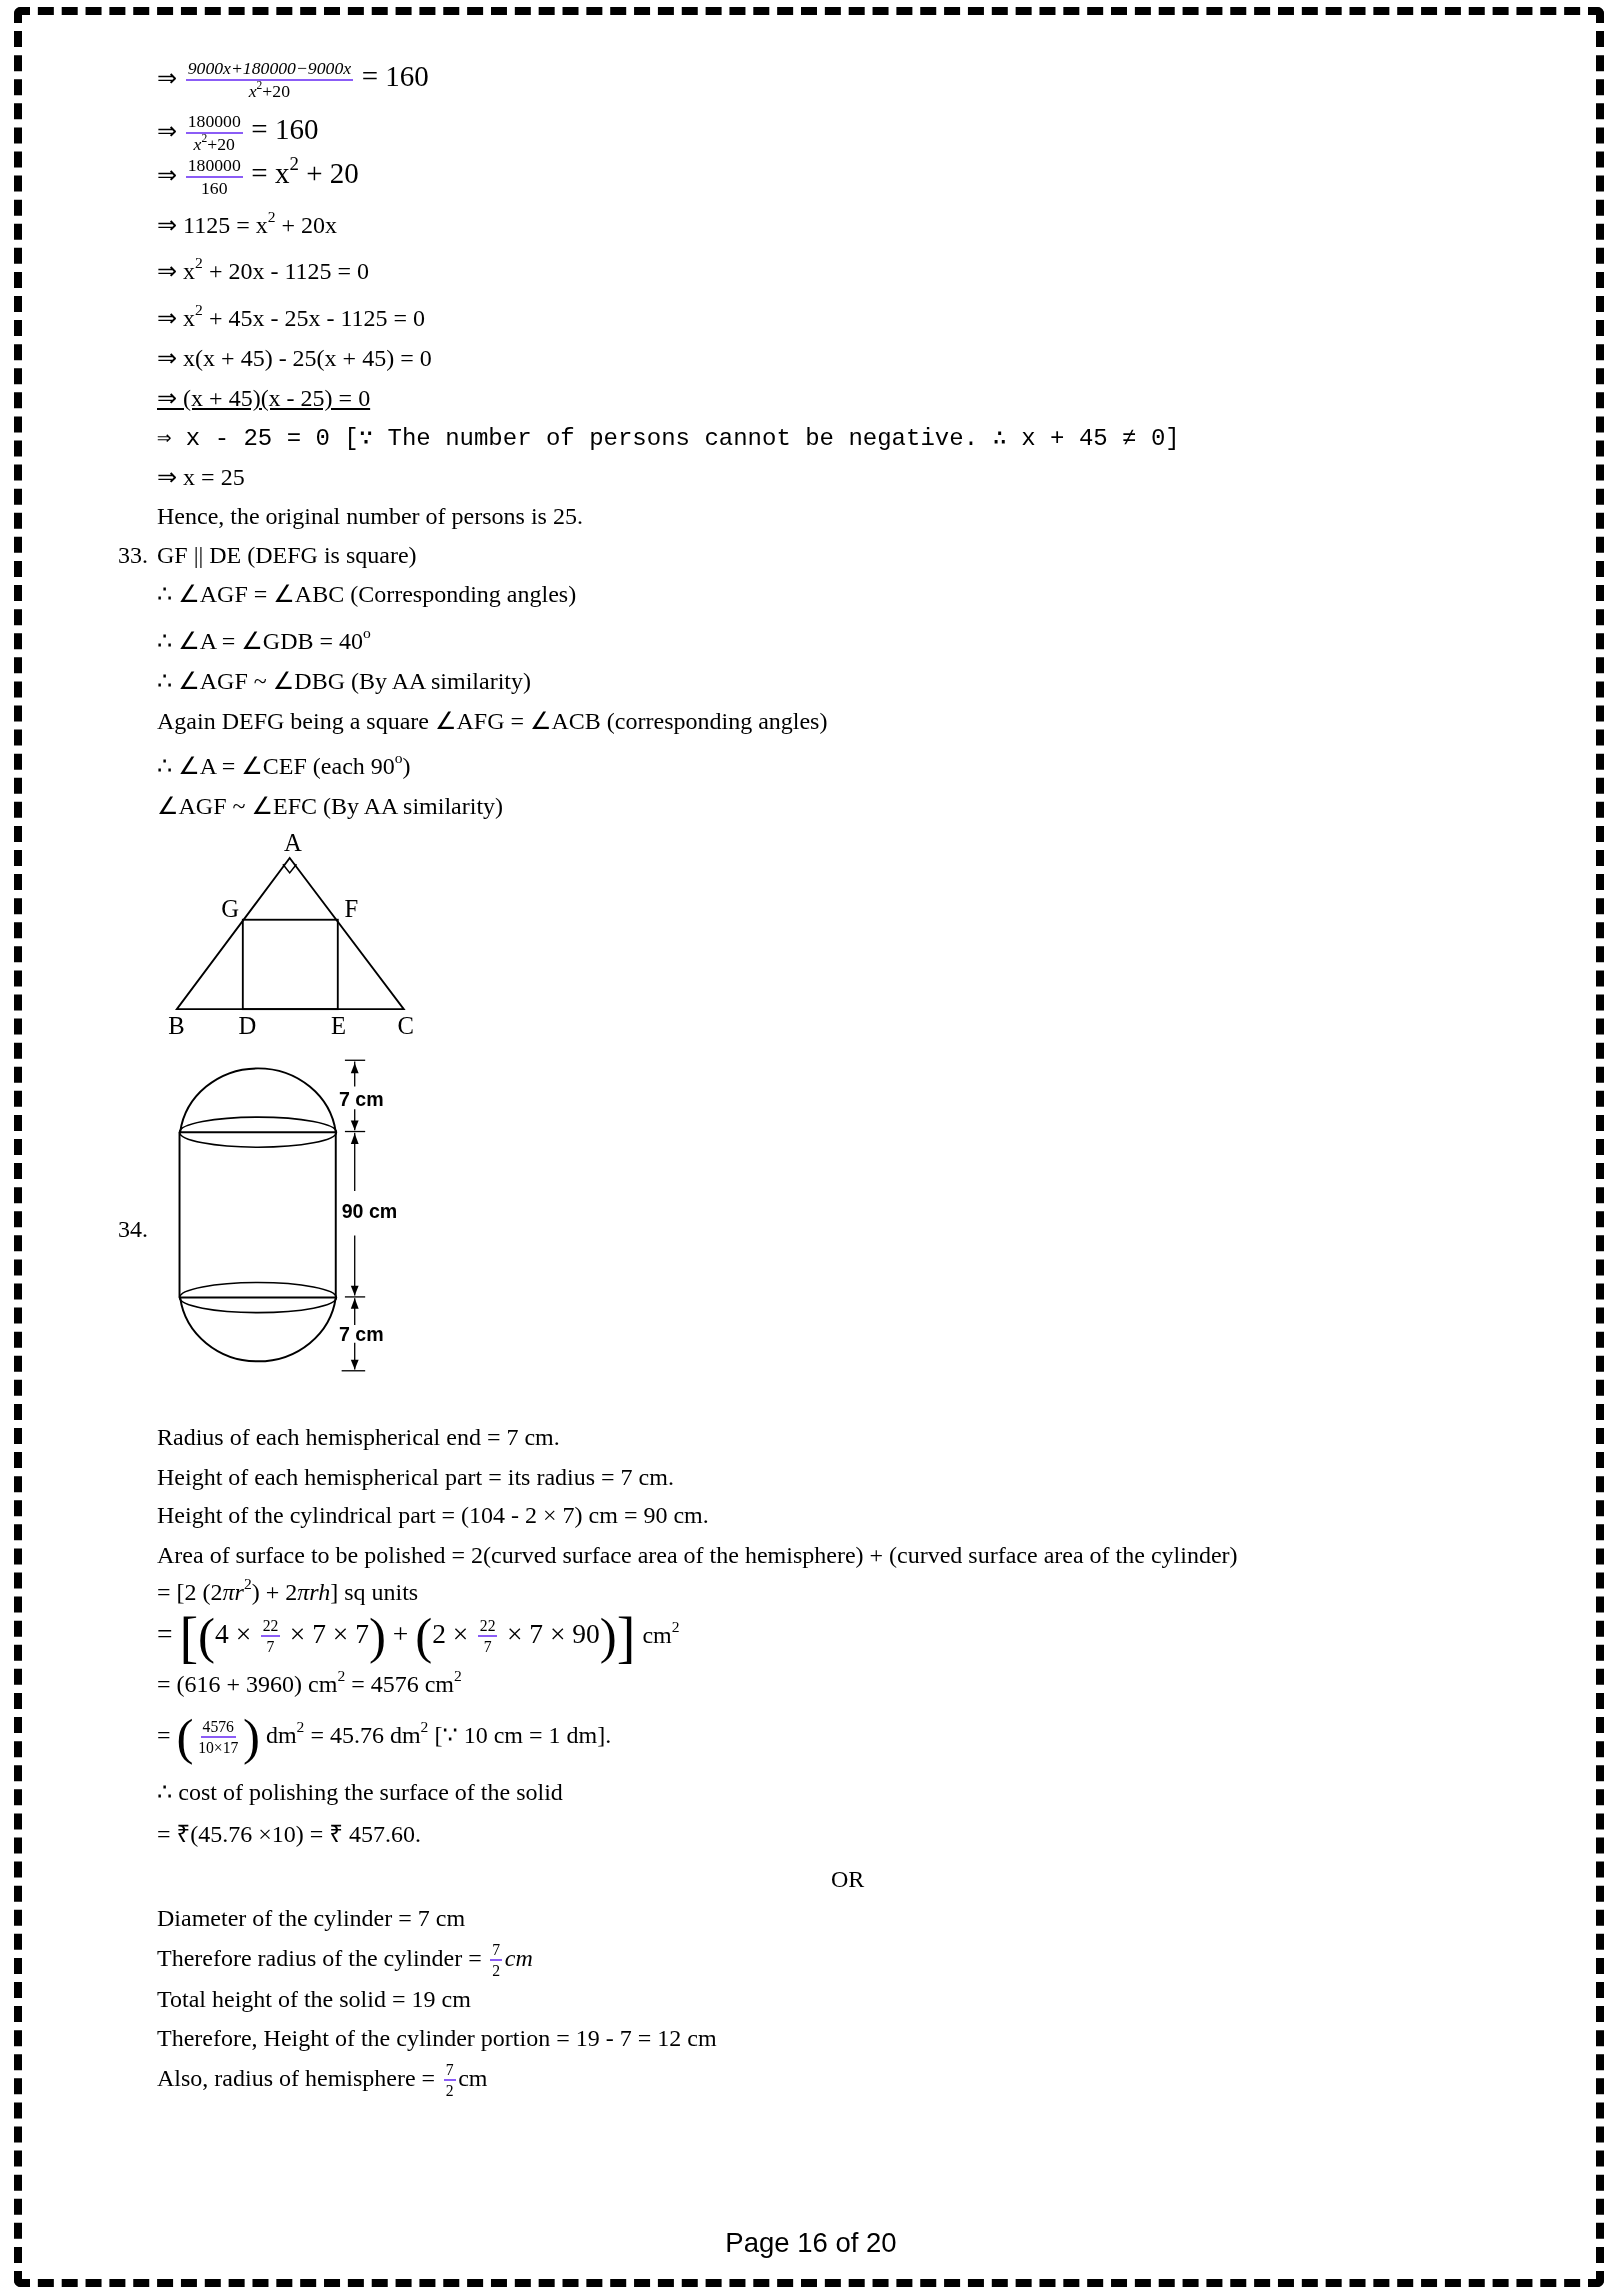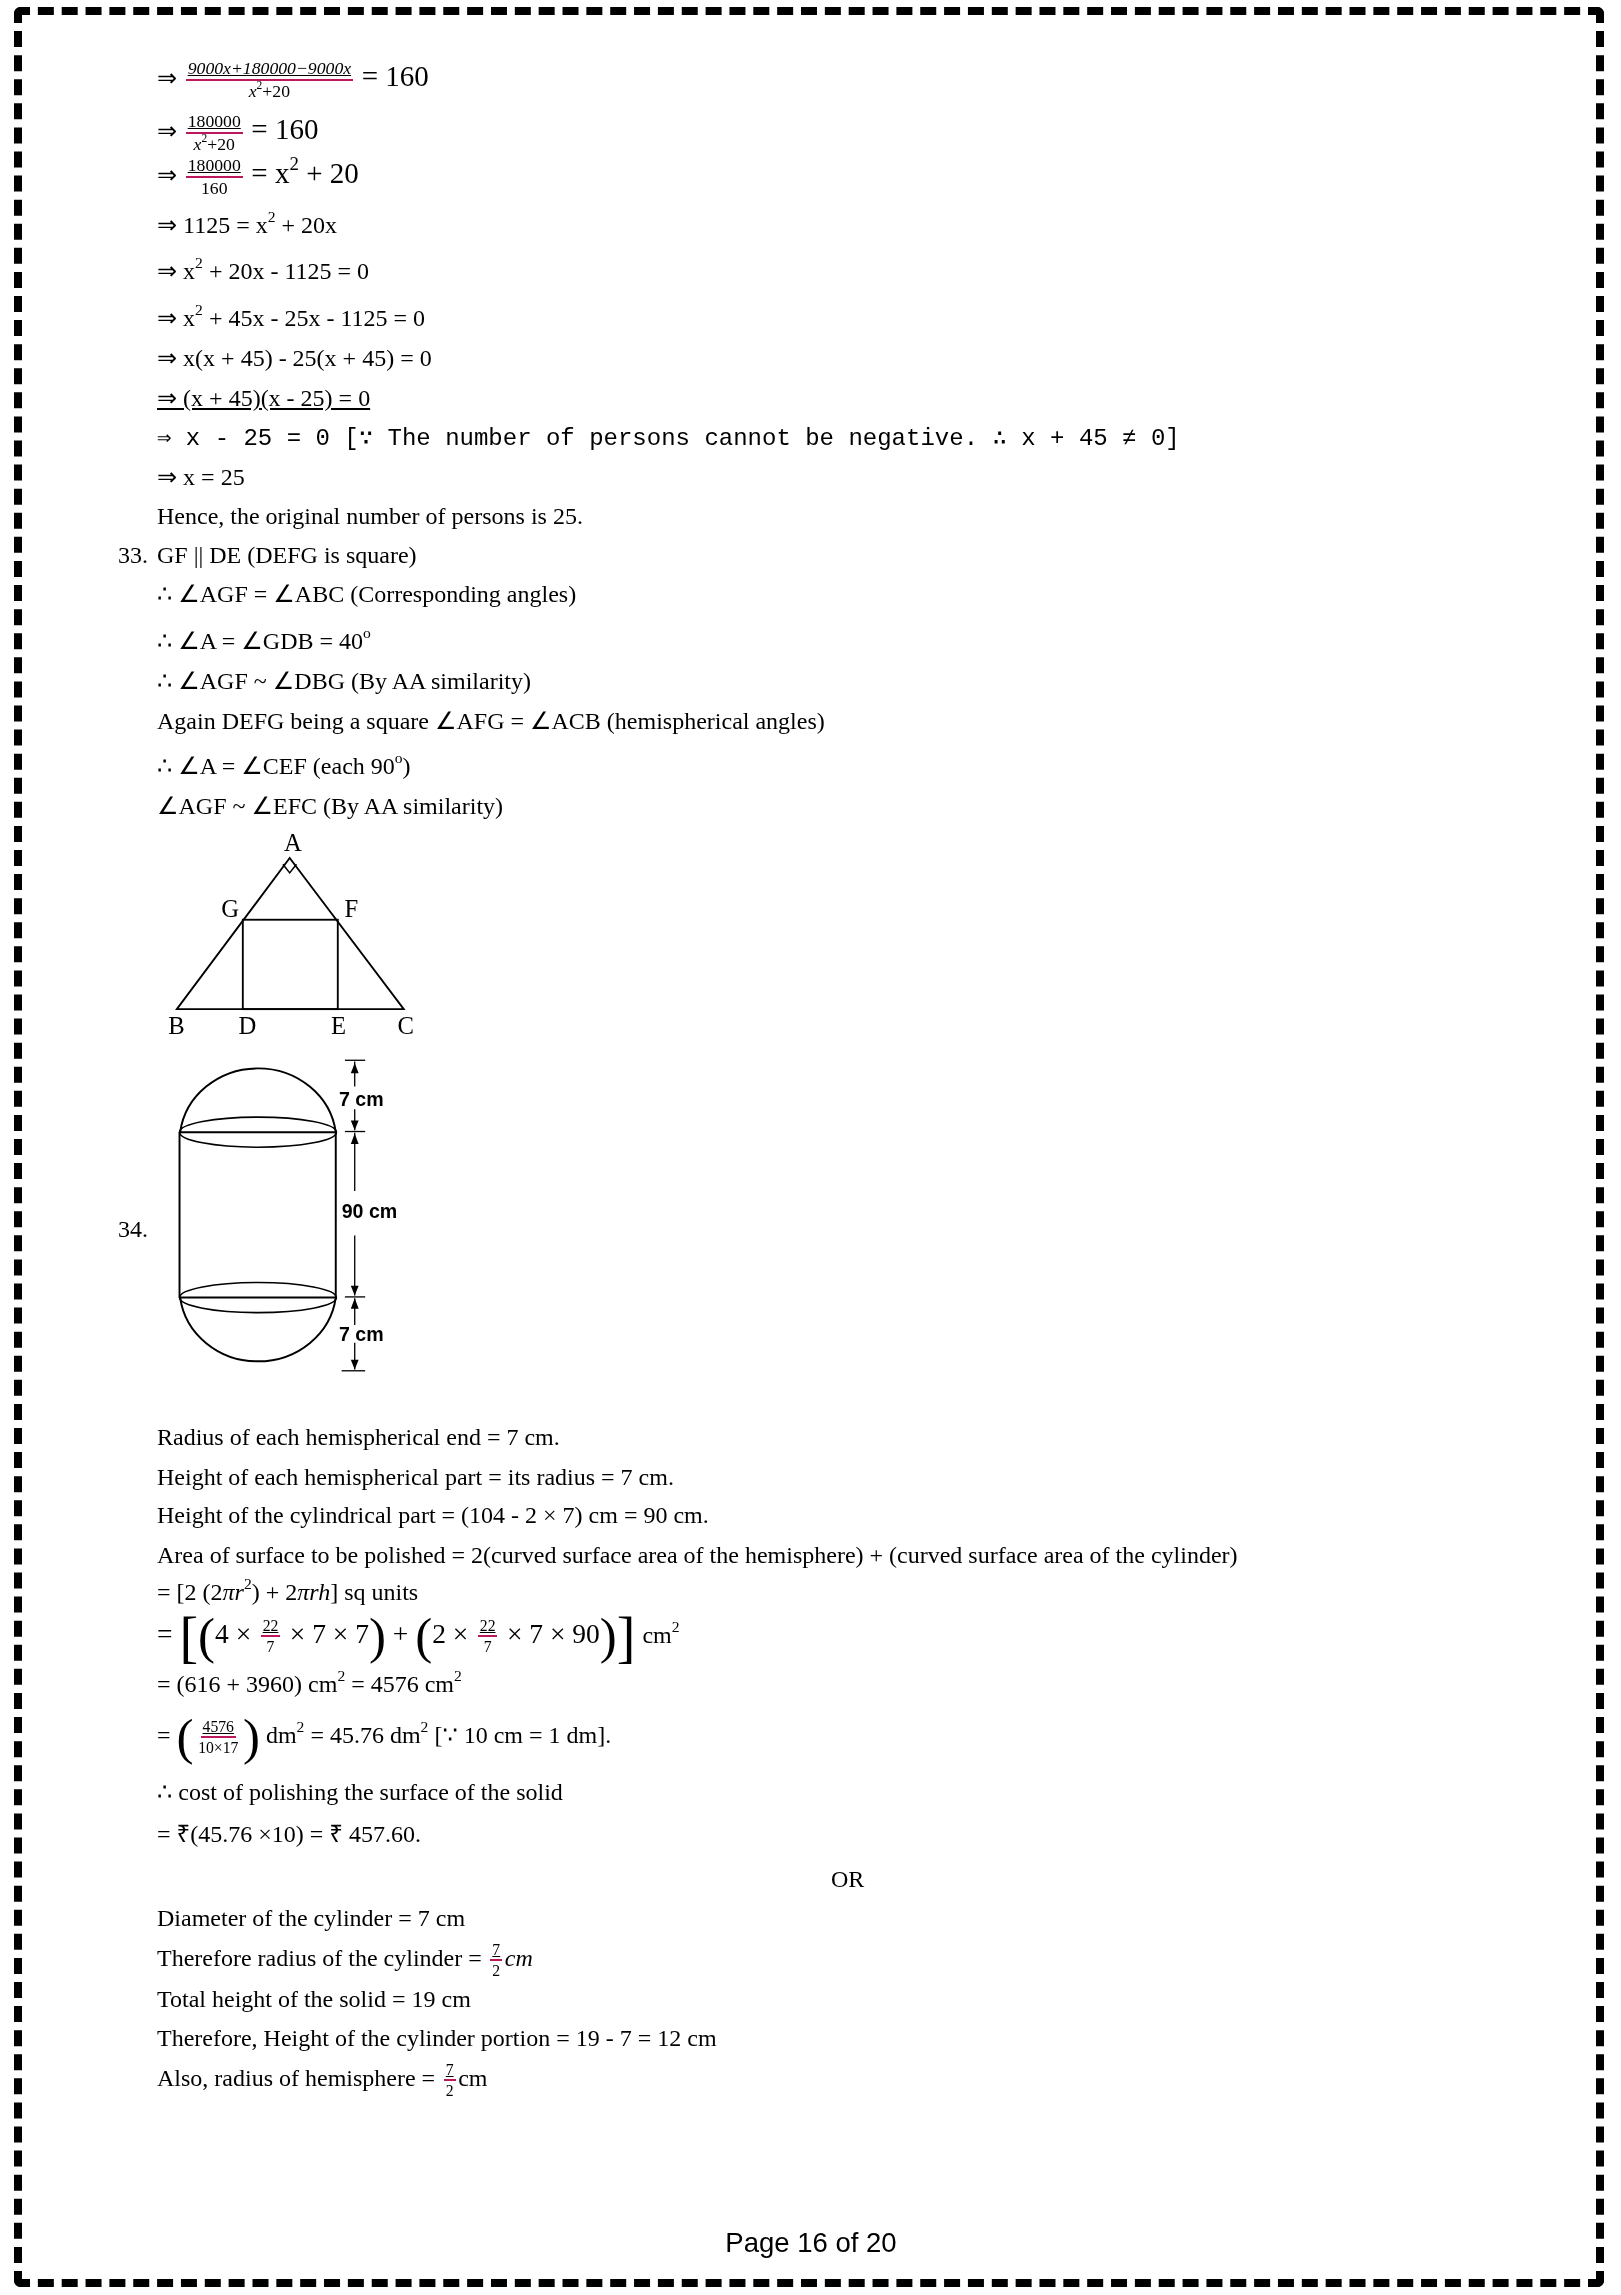--- a/index.html
+++ b/index.html
@@ -5,21 +5,21 @@
   html, body { margin:0; padding:0; background:#ffffff; }
   body { width:1622px; height:2295px; position:relative; overflow:hidden;
          font-family:"Liberation Serif", serif; color:#000; }
   .frame { position:absolute; left:14.4px; top:6.5px; width:1590px; height:2280px;
            border:8.5px dashed #000; border-radius:6.5px; box-sizing:border-box; }
   .line { position:absolute; font-size:24px; line-height:29px; white-space:nowrap; }
   .math { font-family:"Liberation Serif", serif; }
   .mi { font-style:italic; }
   .frac { display:inline-flex; flex-direction:column; align-items:center; vertical-align:middle;
           margin:0 2.6px; line-height:1; }
-  .frac .num { border-bottom:2px solid #be185d; padding:0 2px 1.3px;text-decoration:underline; }
+  .frac .num { border-bottom:2px solid #8b5cf6; padding:0 2px 1.3px; }
   .frac .den { padding:2px 2px 0; }
   .frac.small { font-size:17.7px; }
   .frac.tiny { font-size:15.7px; }
   .big { font-size:29px; }
   sup { font-size:0.65em; vertical-align:0.7em; line-height:0; }
   .paren { font-size:51px; vertical-align:middle; font-weight:100; line-height:1; }
   .brack { font-size:56px; vertical-align:middle; line-height:1; }
   .footer { position:absolute; left:0; width:1622px; top:2227px; text-align:center;
             font-family:"Liberation Sans", sans-serif; font-size:27.5px; }
   .or { position:absolute; left:831px; top:1866px; font-size:24px; }
@@ -65,21 +65,21 @@
 <div class="line" style="left:157px;top:384px;text-decoration:underline;"><span>⇒ (x + 45)(x - 25) = 0</span></div>
 <div class="line" style="left:157px;top:424px;font-family:Liberation Mono, monospace;"><span>⇒ x - 25 = 0 [∵ The number of persons cannot be negative. ∴ x + 45 ≠ 0]</span></div>
 <div class="line" style="left:157px;top:463px;"><span>⇒ x = 25</span></div>
 <div class="line" style="left:157px;top:502px;">Hence, the original number of persons is 25.</div>
 
 <div class="line" style="left:118px;top:541px;">33.</div>
 <div class="line" style="left:157px;top:541px;">GF || DE (DEFG is square)</div>
 <div class="line" style="left:157px;top:580px;">∴ ∠AGF = ∠ABC (Corresponding angles)</div>
 <div class="line" style="left:157px;top:627px;"><span>∴ ∠A = ∠GDB = 40</span><sup>o</sup></div>
 <div class="line" style="left:157px;top:667px;">∴ ∠AGF ~ ∠DBG (By AA similarity)</div>
-<div class="line" style="left:157px;top:707px;">Again DEFG being a square ∠AFG = ∠ACB (hemispherical angles)</div>
+<div class="line" style="left:157px;top:707px;">Again DEFG being a square ∠AFG = ∠ACB (corresponding angles)</div>
 <div class="line" style="left:157px;top:752px;"><span>∴ ∠A = ∠CEF (each 90</span><sup>o</sup><span>)</span></div>
 <div class="line" style="left:157px;top:792px;text-align:right;">∠AGF ~ ∠EFC (By AA similarity)</div>
 
 <svg style="position:absolute;left:150px;top:826px;" width="288" height="222" viewBox="0 0 460 360">
   <polygon points="40,297 223,52 408,297" fill="none" stroke="#000" stroke-width="3"></polygon>
   <polyline points="212,62 223,76 234,62" fill="none" stroke="#000" stroke-width="2.5"></polyline>
   <rect x="147" y="152" width="154" height="145" fill="none" stroke="#000" stroke-width="3"></rect>
   <text x="214" y="40" font-size="40">A</text>
   <text x="112" y="148" font-size="40">G</text>
   <text x="312" y="148" font-size="40">F</text>

